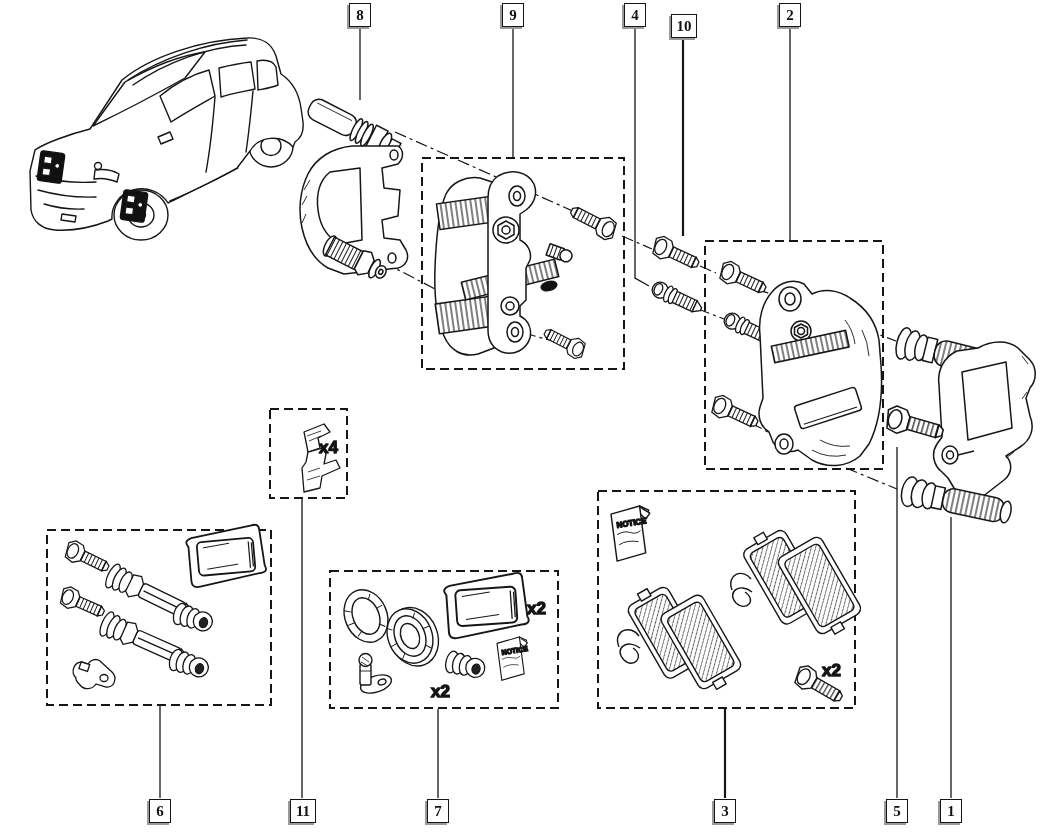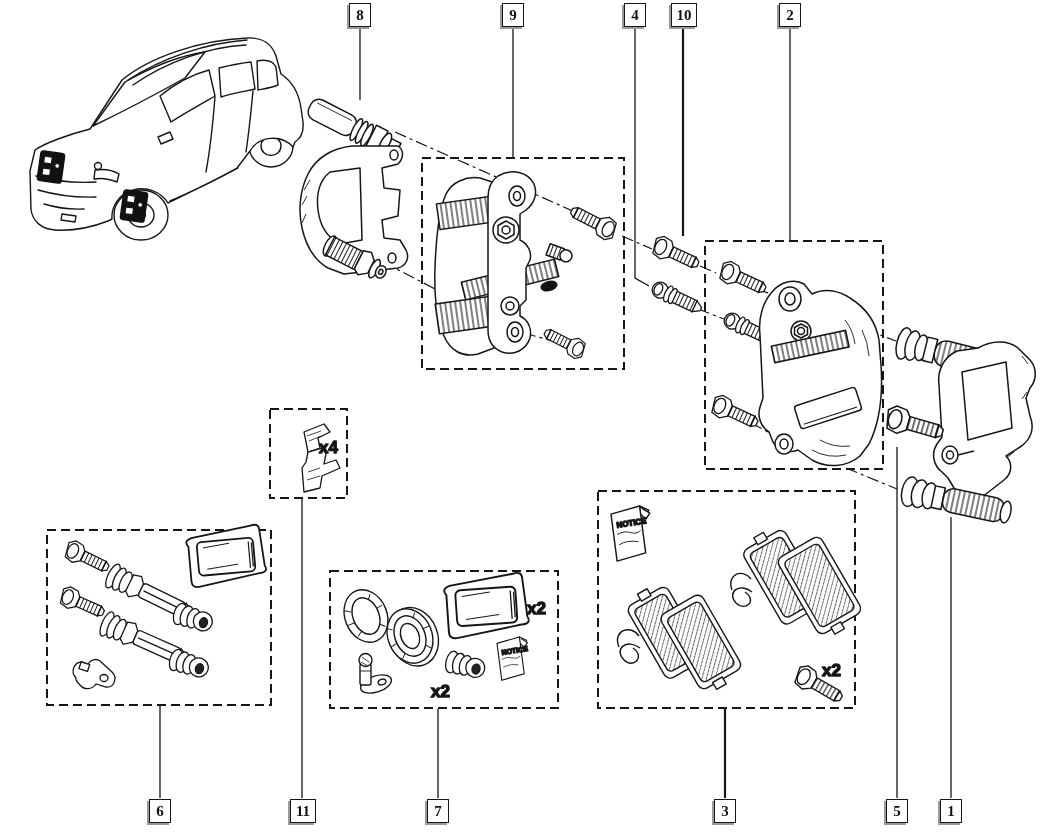--- a/index.html
+++ b/index.html
@@ -356,21 +356,21 @@
 
 <div class="callout" style="left:349px;top:3px;">
       <span>8</span>
     </div>
 <div class="callout" style="left:502px;top:3px;">
       <span>9</span>
     </div>
 <div class="callout" style="left:624px;top:3px;">
       <span>4</span>
     </div>
-<div class="callout wide" style="left:671px;top:3px;">
+<div class="callout wide" style="left:671px;top:14px;">
       <span>10</span>
     </div>
 <div class="callout" style="left:779px;top:3px;">
       <span>2</span>
     </div>
 <div class="callout" style="left:149px;top:799px;">
       <span>6</span>
     </div>
 <div class="callout wide" style="left:290px;top:799px;">
       <span>11</span>

